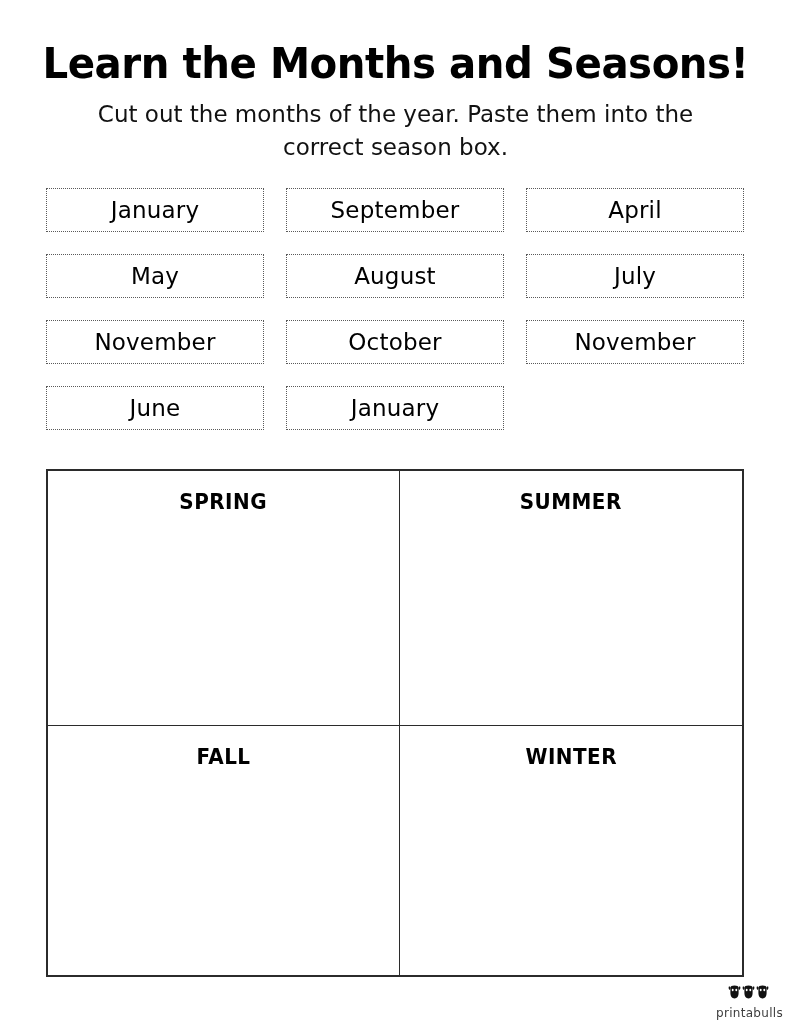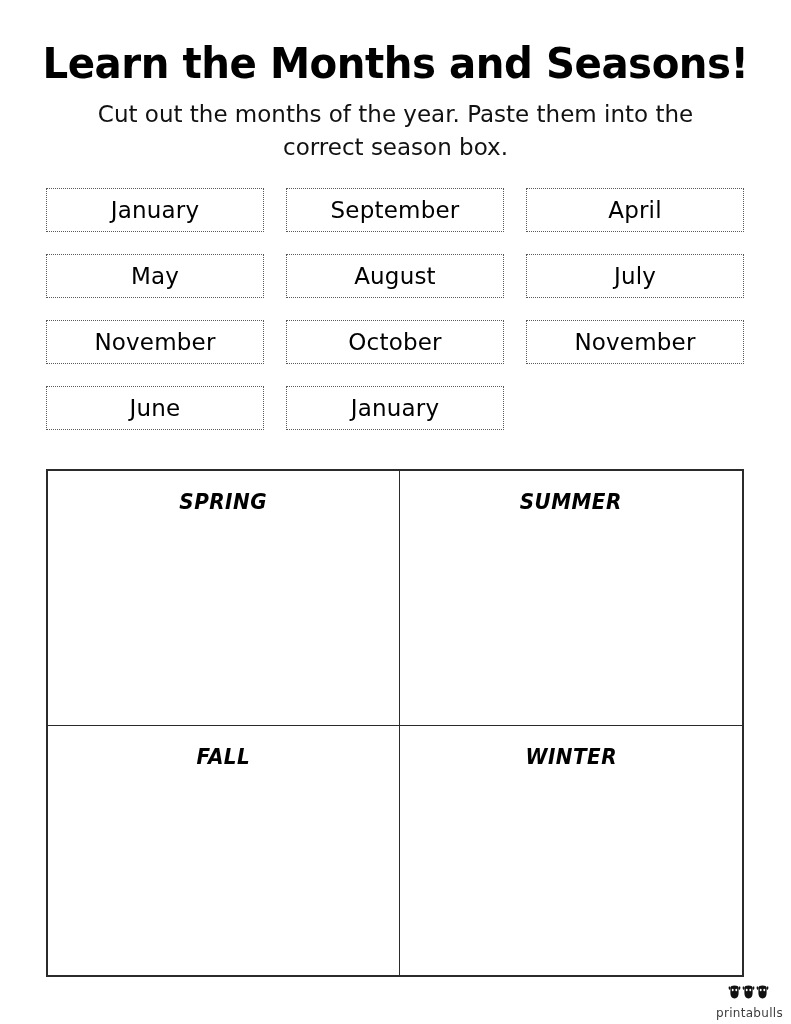--- a/index.html
+++ b/index.html
@@ -90,21 +90,20 @@
     position: absolute;
     top: 469px;
     left: 46px;
     width: 698px;
     height: 508px;
     border: 2px solid #2b2b2b;
     display: grid;
     grid-template-columns: 352px 1fr;
     grid-template-rows: 255px 1fr;
     background: #ffffff;
-    font-style: italic;
   }
 
   .season-cell {
     position: relative;
     background: #ffffff;
     border-right: 1px solid #2b2b2b;
     border-bottom: 1px solid #2b2b2b;
     padding-top: 18px;
     text-align: center;
   }

